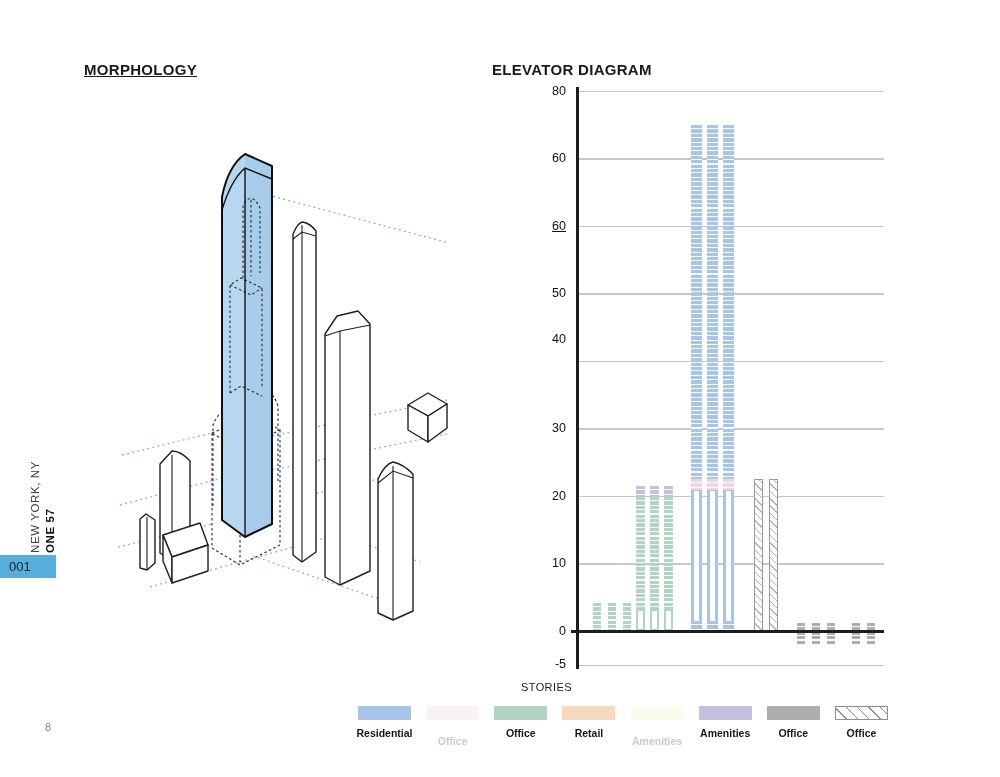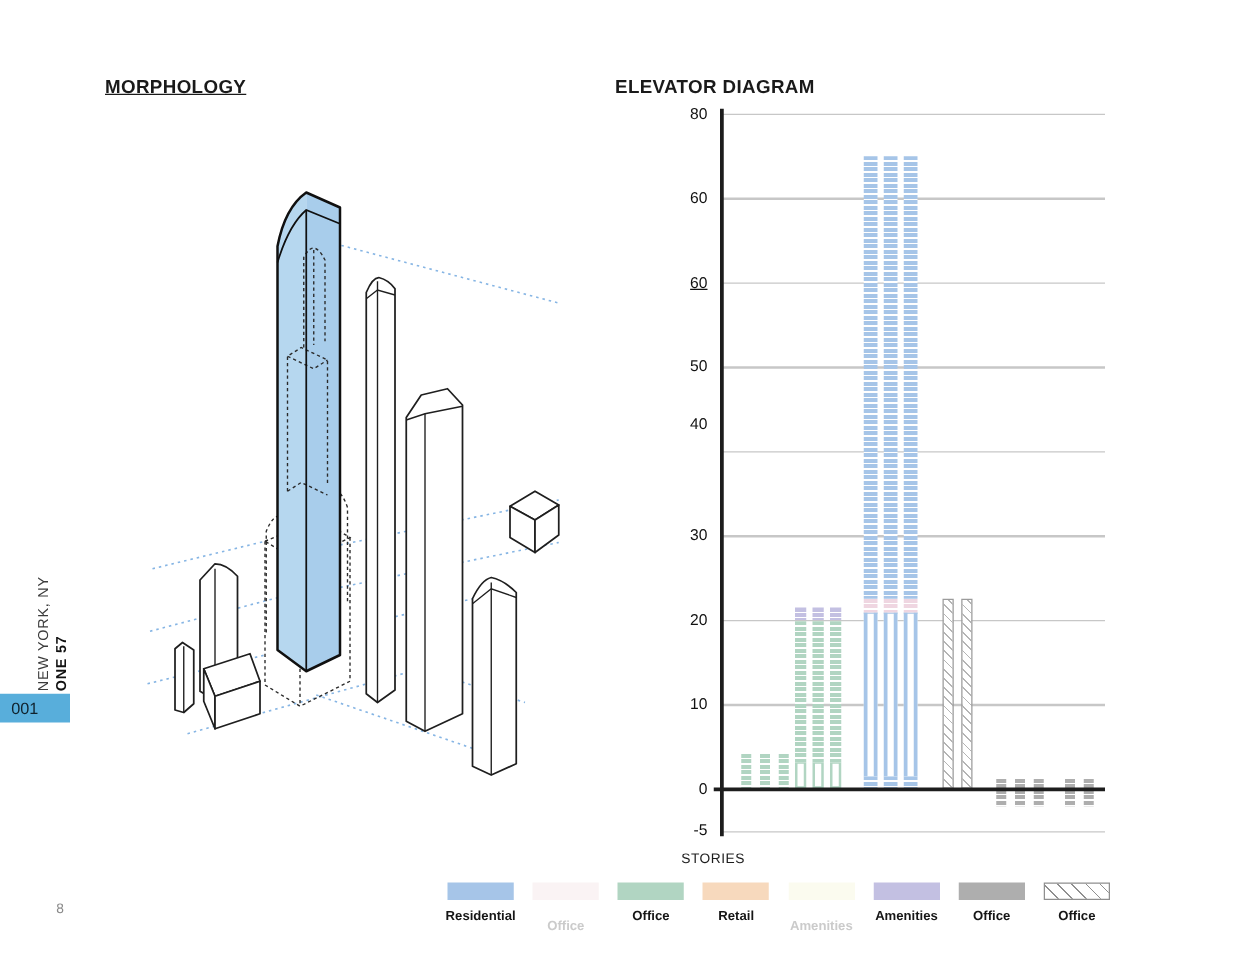--- a/index.html
+++ b/index.html
@@ -28,21 +28,21 @@
   .tower-right{fill:var(--tower-blue-r);stroke:none;}
   .tower-outline{fill:none;stroke:#101010;stroke-width:2;stroke-linejoin:round;}
   .tower-edge{fill:none;stroke:#101010;stroke-width:1.4;}
 
   
   #chart{position:absolute;left:578px;top:88px;width:306px;height:582px;}
   .gridline{position:absolute;left:0;width:306px;height:1.4px;background:#c7c7c7;}
   .zero-line{position:absolute;left:-7px;width:313px;height:2.5px;background:#1d1d1d;z-index:6;}
   #y-axis-line{position:absolute;left:-2px;top:-1px;width:2.5px;height:582px;background:#1d1d1d;z-index:7;}
   .tick-label{position:absolute;left:524px;width:42px;text-align:right;font-size:12.5px;color:#111;}
-  #stories-label{position:absolute;left:521px;top:681px;font-size:11px;color:#1c1c1c;letter-spacing:.4px;margin-left:24px;}
+  #stories-label{position:absolute;left:521px;top:681px;font-size:11px;color:#1c1c1c;letter-spacing:.4px;}
 
   .ebar-seg{position:absolute;box-sizing:border-box;}
   .seg-residential{background:repeating-linear-gradient(to bottom, var(--c-residential) 0 3.3px, #fff 3.3px 4.4px);}
   .seg-residential-hollow{background:#fff;border:0 solid var(--c-residential);border-width:1px 3px 0 3px;}
   .seg-hotel{background:repeating-linear-gradient(to bottom, var(--c-hotel) 0 3.3px, #fff 3.3px 4.4px);}
   .seg-hotel-hollow{background:#fff;border:0 solid var(--c-hotel);border-width:1px 2.5px 2px 2.5px;}
   .seg-amenities{background:repeating-linear-gradient(to bottom, var(--c-amenities) 0 3.3px, #fff 3.3px 4.4px);}
   .seg-pink{background:repeating-linear-gradient(to bottom, var(--c-pink) 0 3.3px, #fff 3.3px 4.4px);}
   .seg-parking{background:repeating-linear-gradient(to bottom, var(--c-parking) 0 3.3px, #fff 3.3px 4.4px);}
   .seg-service{background:repeating-linear-gradient(45deg, #fff 0 4.2px, #b4b4b4 4.2px 5.2px);border:1px solid #9b9b9b;}

